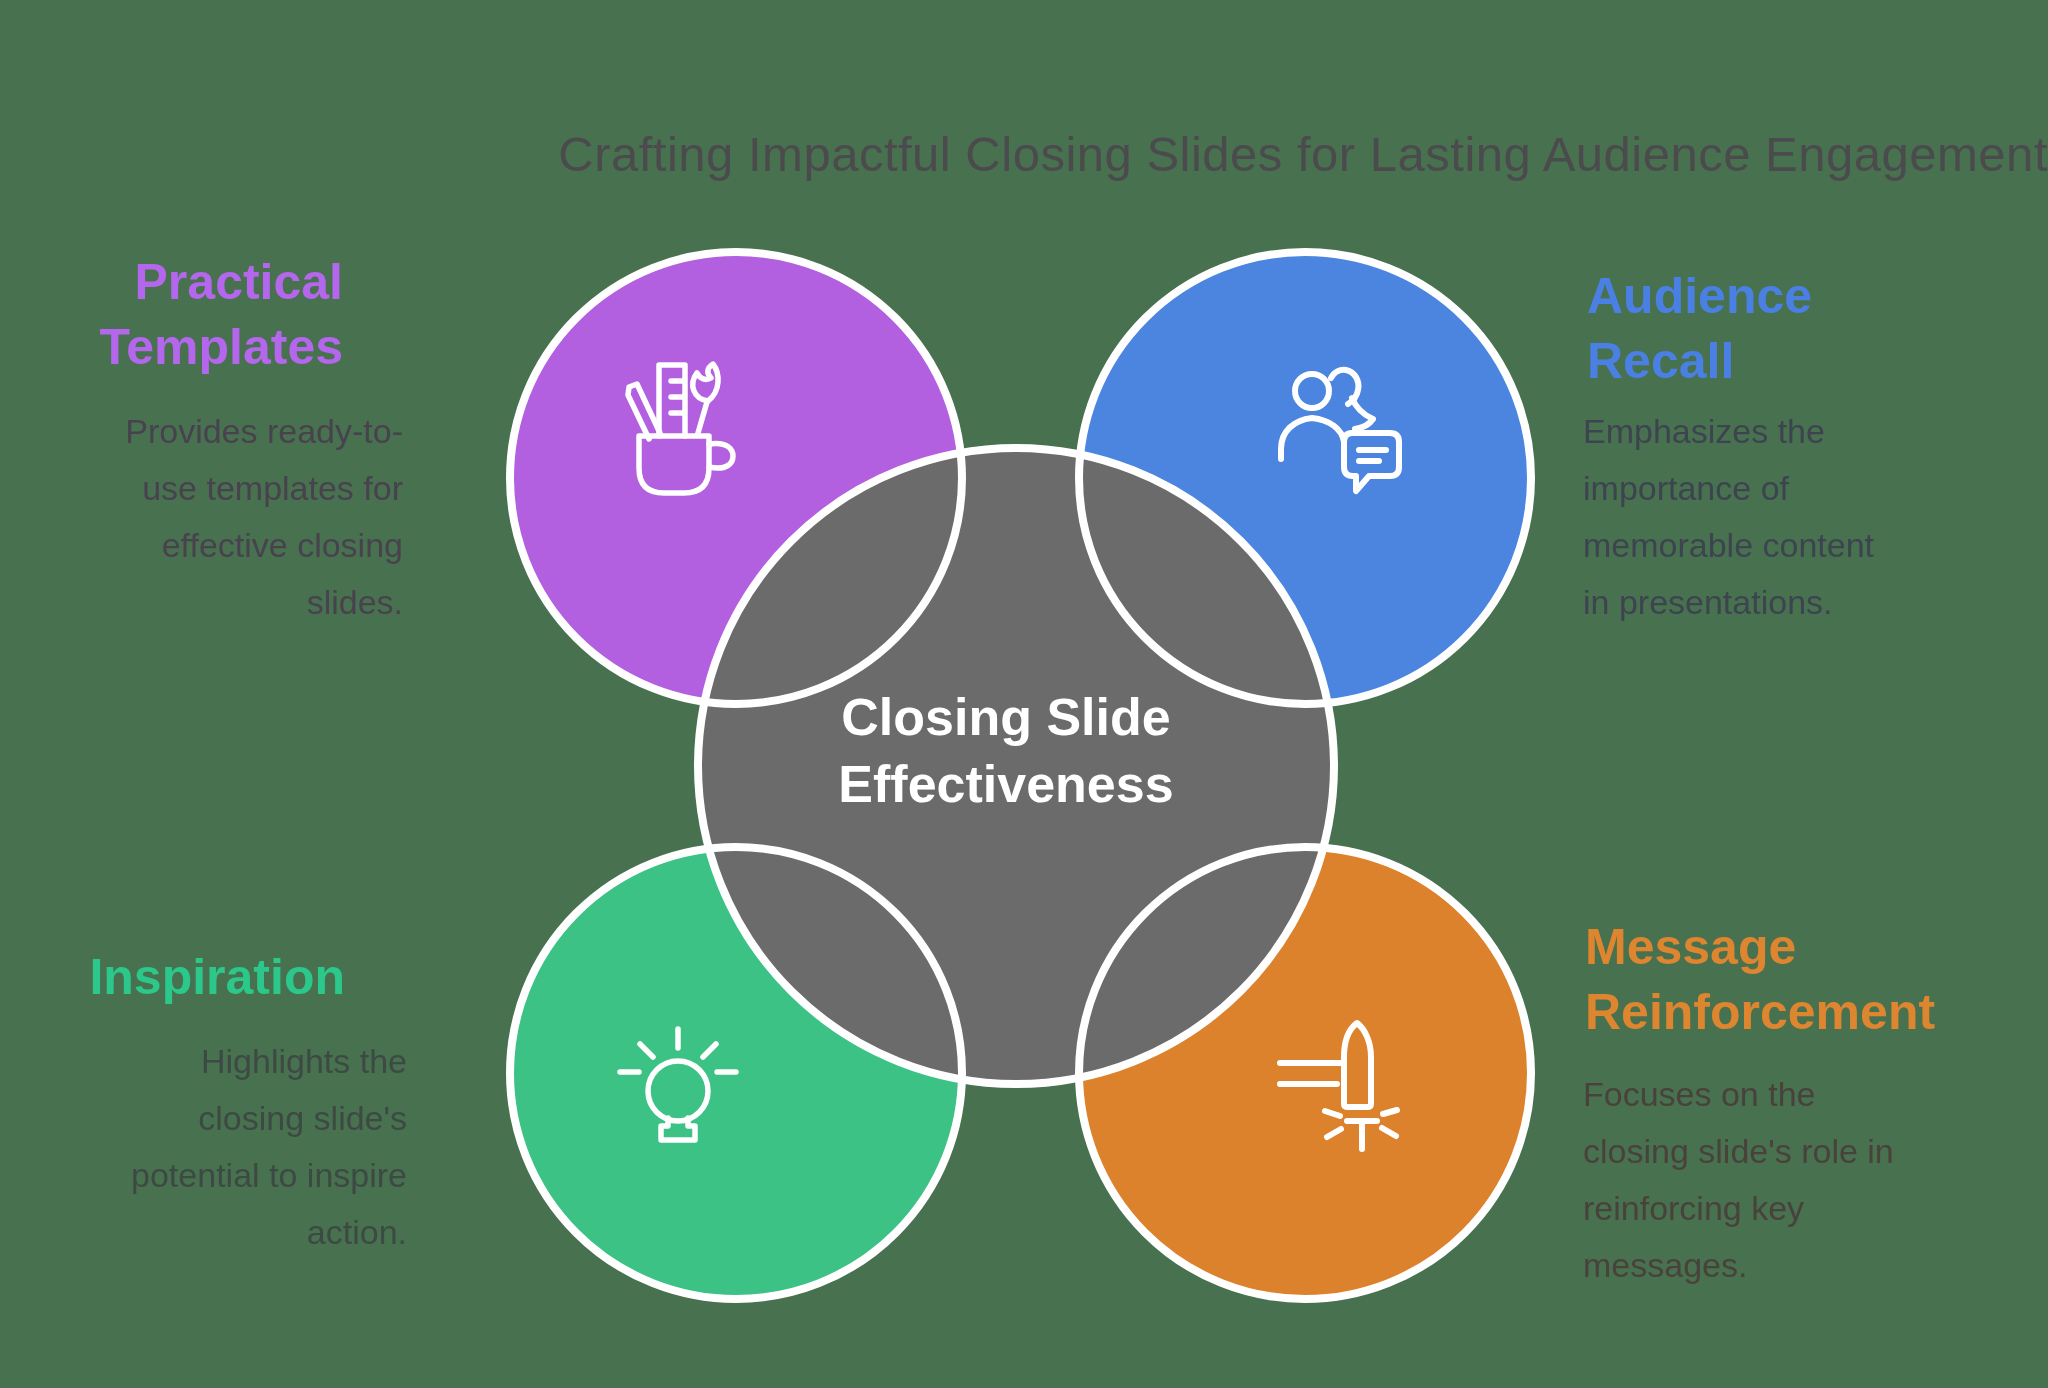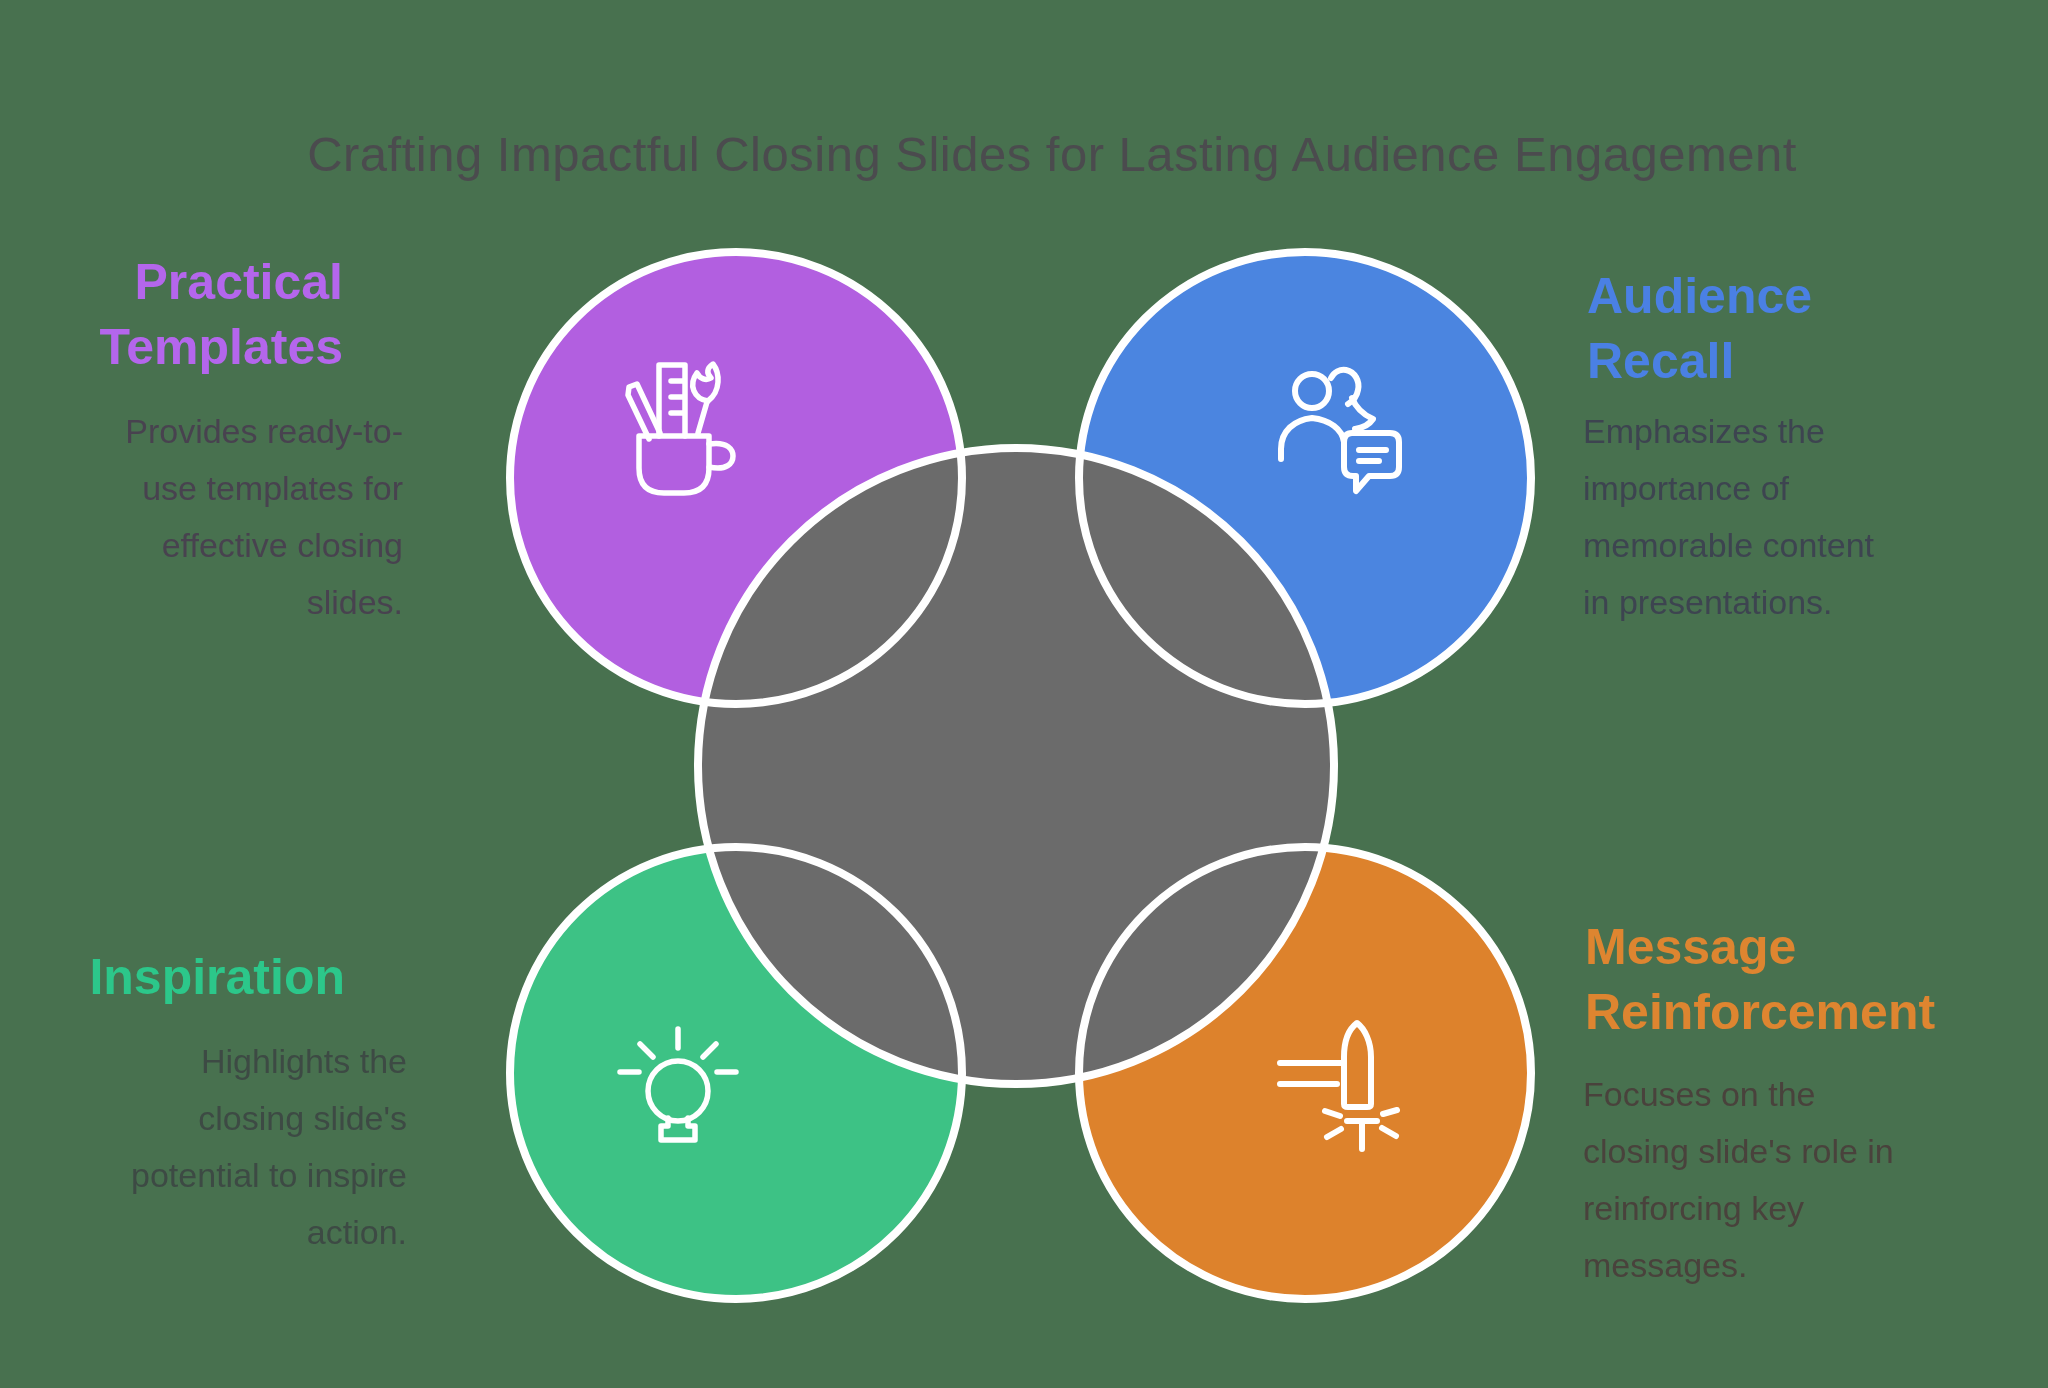--- a/index.html
+++ b/index.html
@@ -92,22 +92,24 @@
     </g>
 
     <g class="icon sw6">
       <path d="M 1344 1104 V 1057 C 1344 1040 1349 1029 1357 1023 C 1365 1029 1371 1042 1371 1057 V 1104 Q 1371 1107 1367 1107 H 1348 Q 1344 1107 1344 1104 Z"></path>
       <path d="M 1280 1063 H 1341 M 1280 1084 H 1337"></path>
       <path d="M 1347 1121 H 1377 M 1362 1121 V 1149"></path>
       <path d="M 1325 1111 L 1340 1116 M 1327 1137 L 1341 1129 M 1397 1110 L 1383 1114 M 1396 1136 L 1382 1128"></path>
     </g>
   </svg>
 
-  <div class="page-title" style="color: rgb(75, 75, 78);">Crafting Impactful Closing Slides for Lasting Audience Engagement</div>
+  <div class="page-title" style="color: rgb(75, 75, 78); text-align: right;">Crafting Impactful Closing Slides for Lasting Audience Engagement</div>
 
+  <div class="center-label" style="color: rgb(255, 255, 255);">Closing Slide
+Effectiveness</div>
 
   <div class="sec-title align-r t-tl" style="color: rgb(180, 102, 236);">Practical
 Templates</div>
   <div class="sec-desc align-r d-tl" style="color: rgb(72, 66, 79);">Provides ready-to-
 use templates for
 effective closing
 slides.</div>
 
   <div class="sec-title align-l t-tr" style="color: rgb(74, 128, 228);">Audience
 Recall</div>

